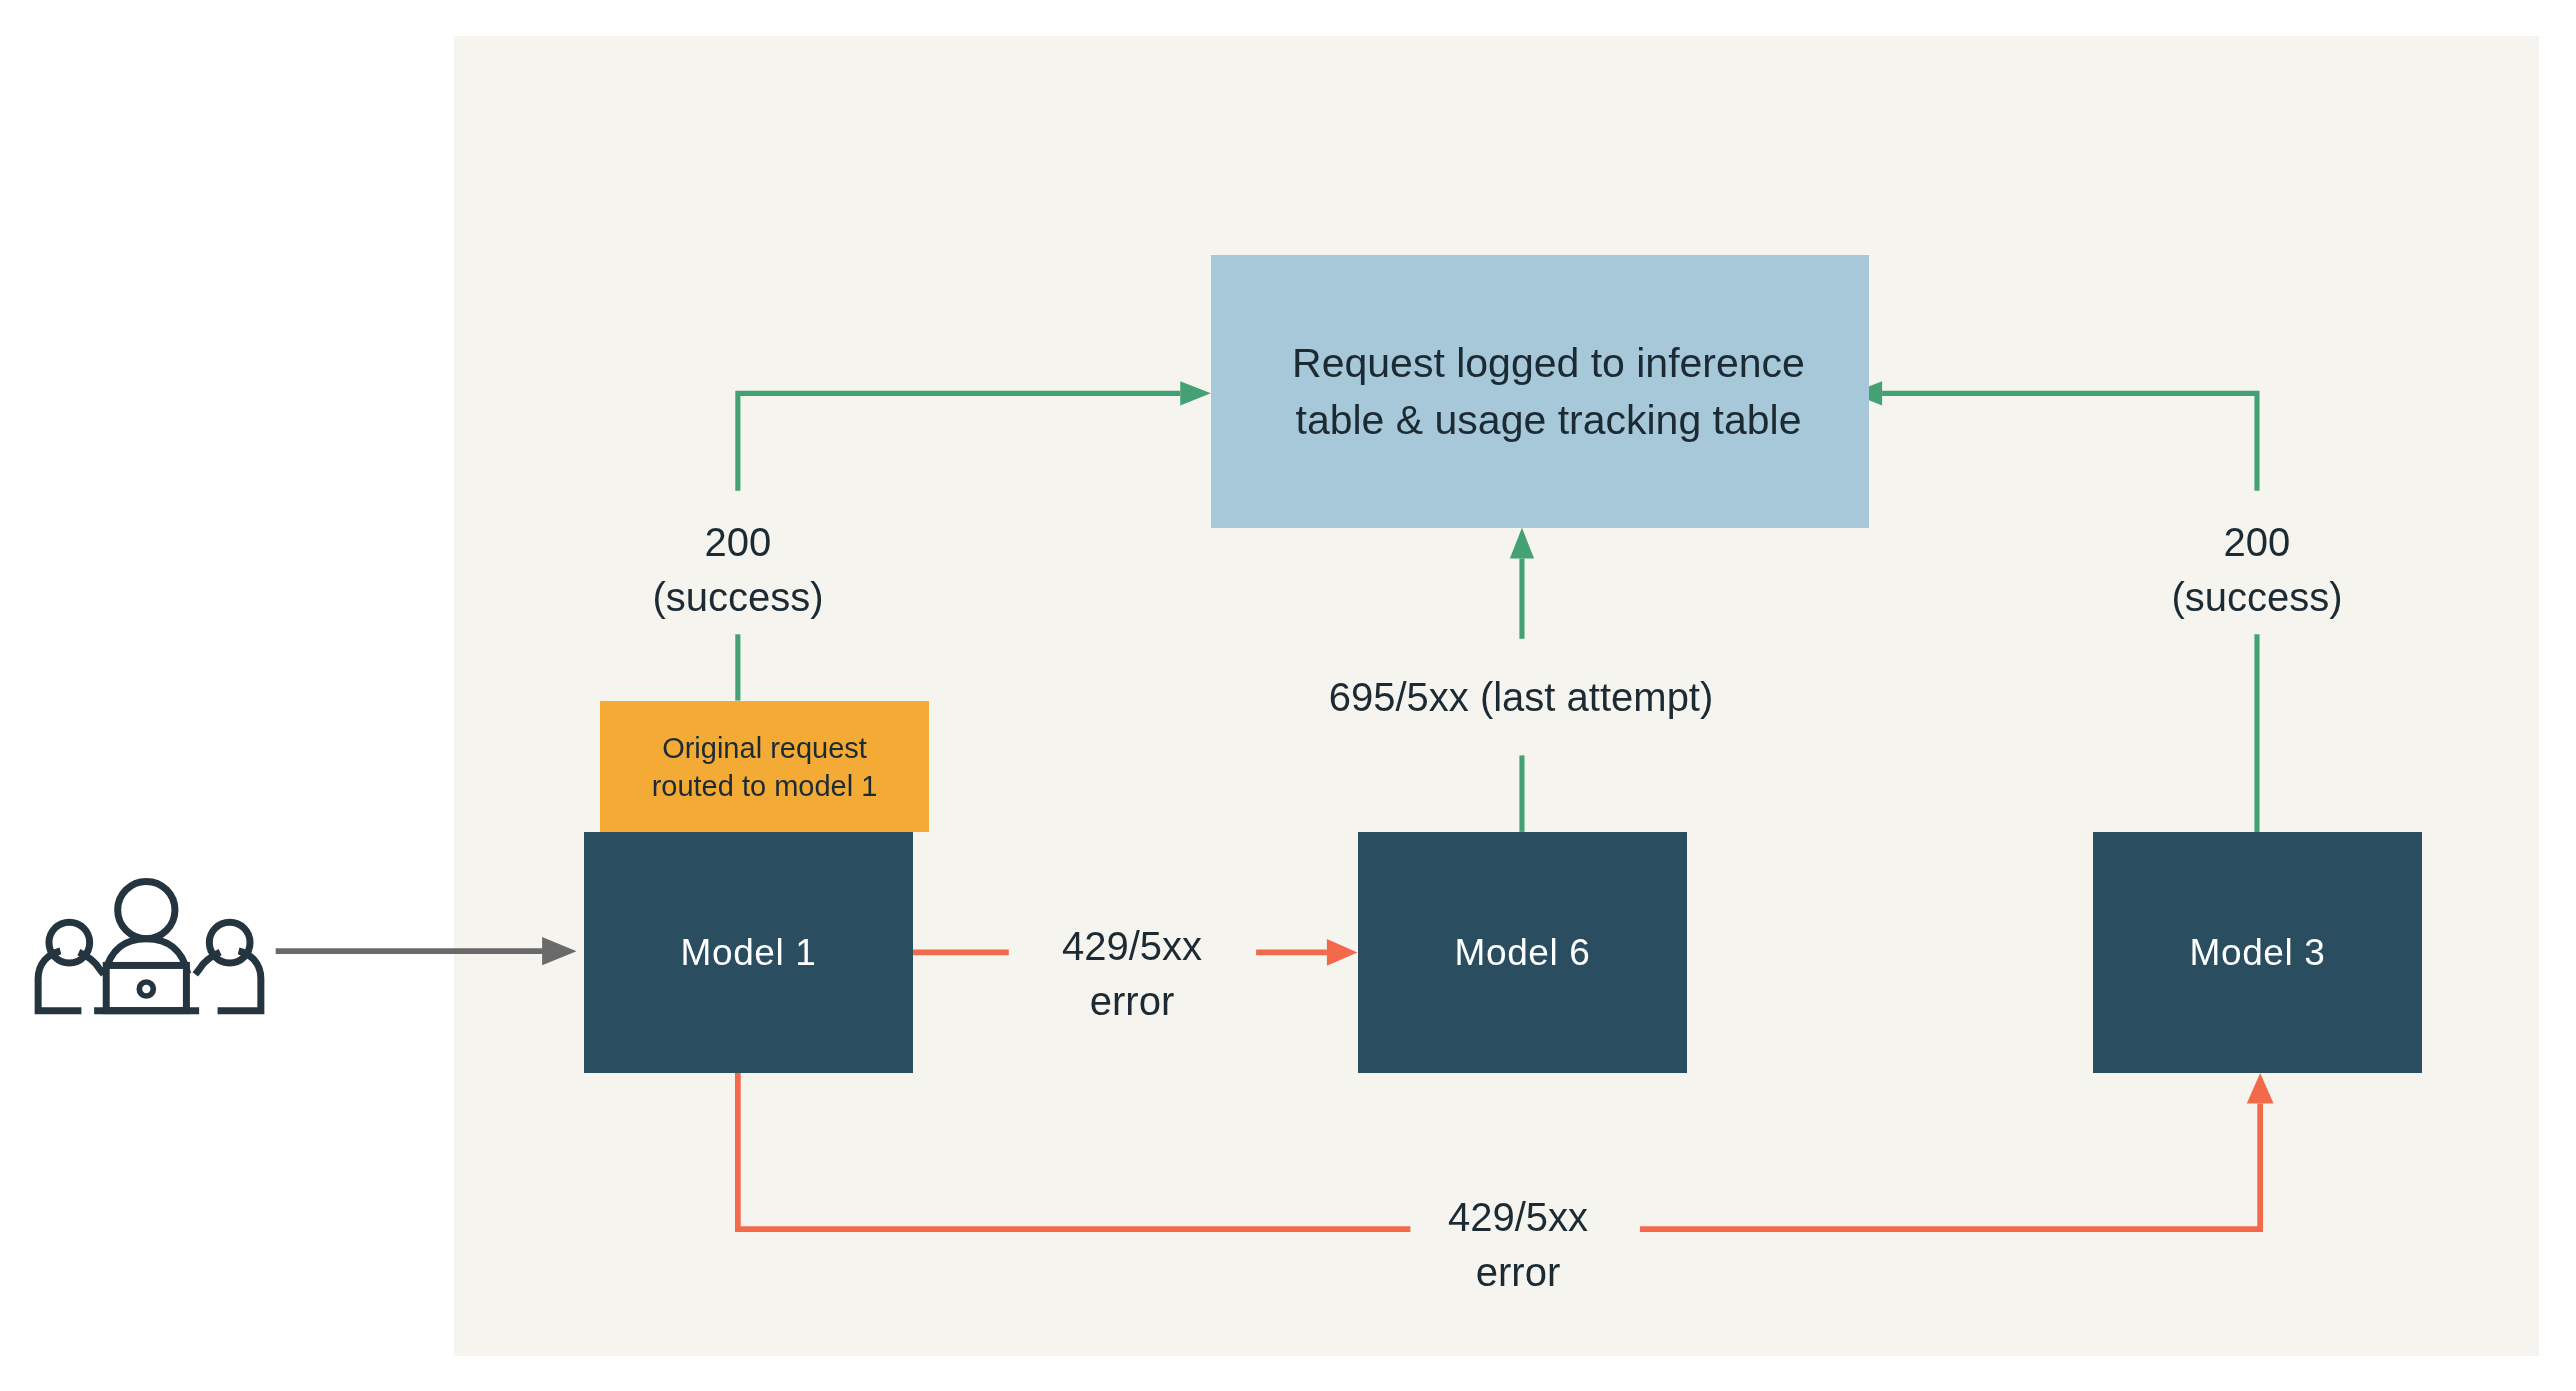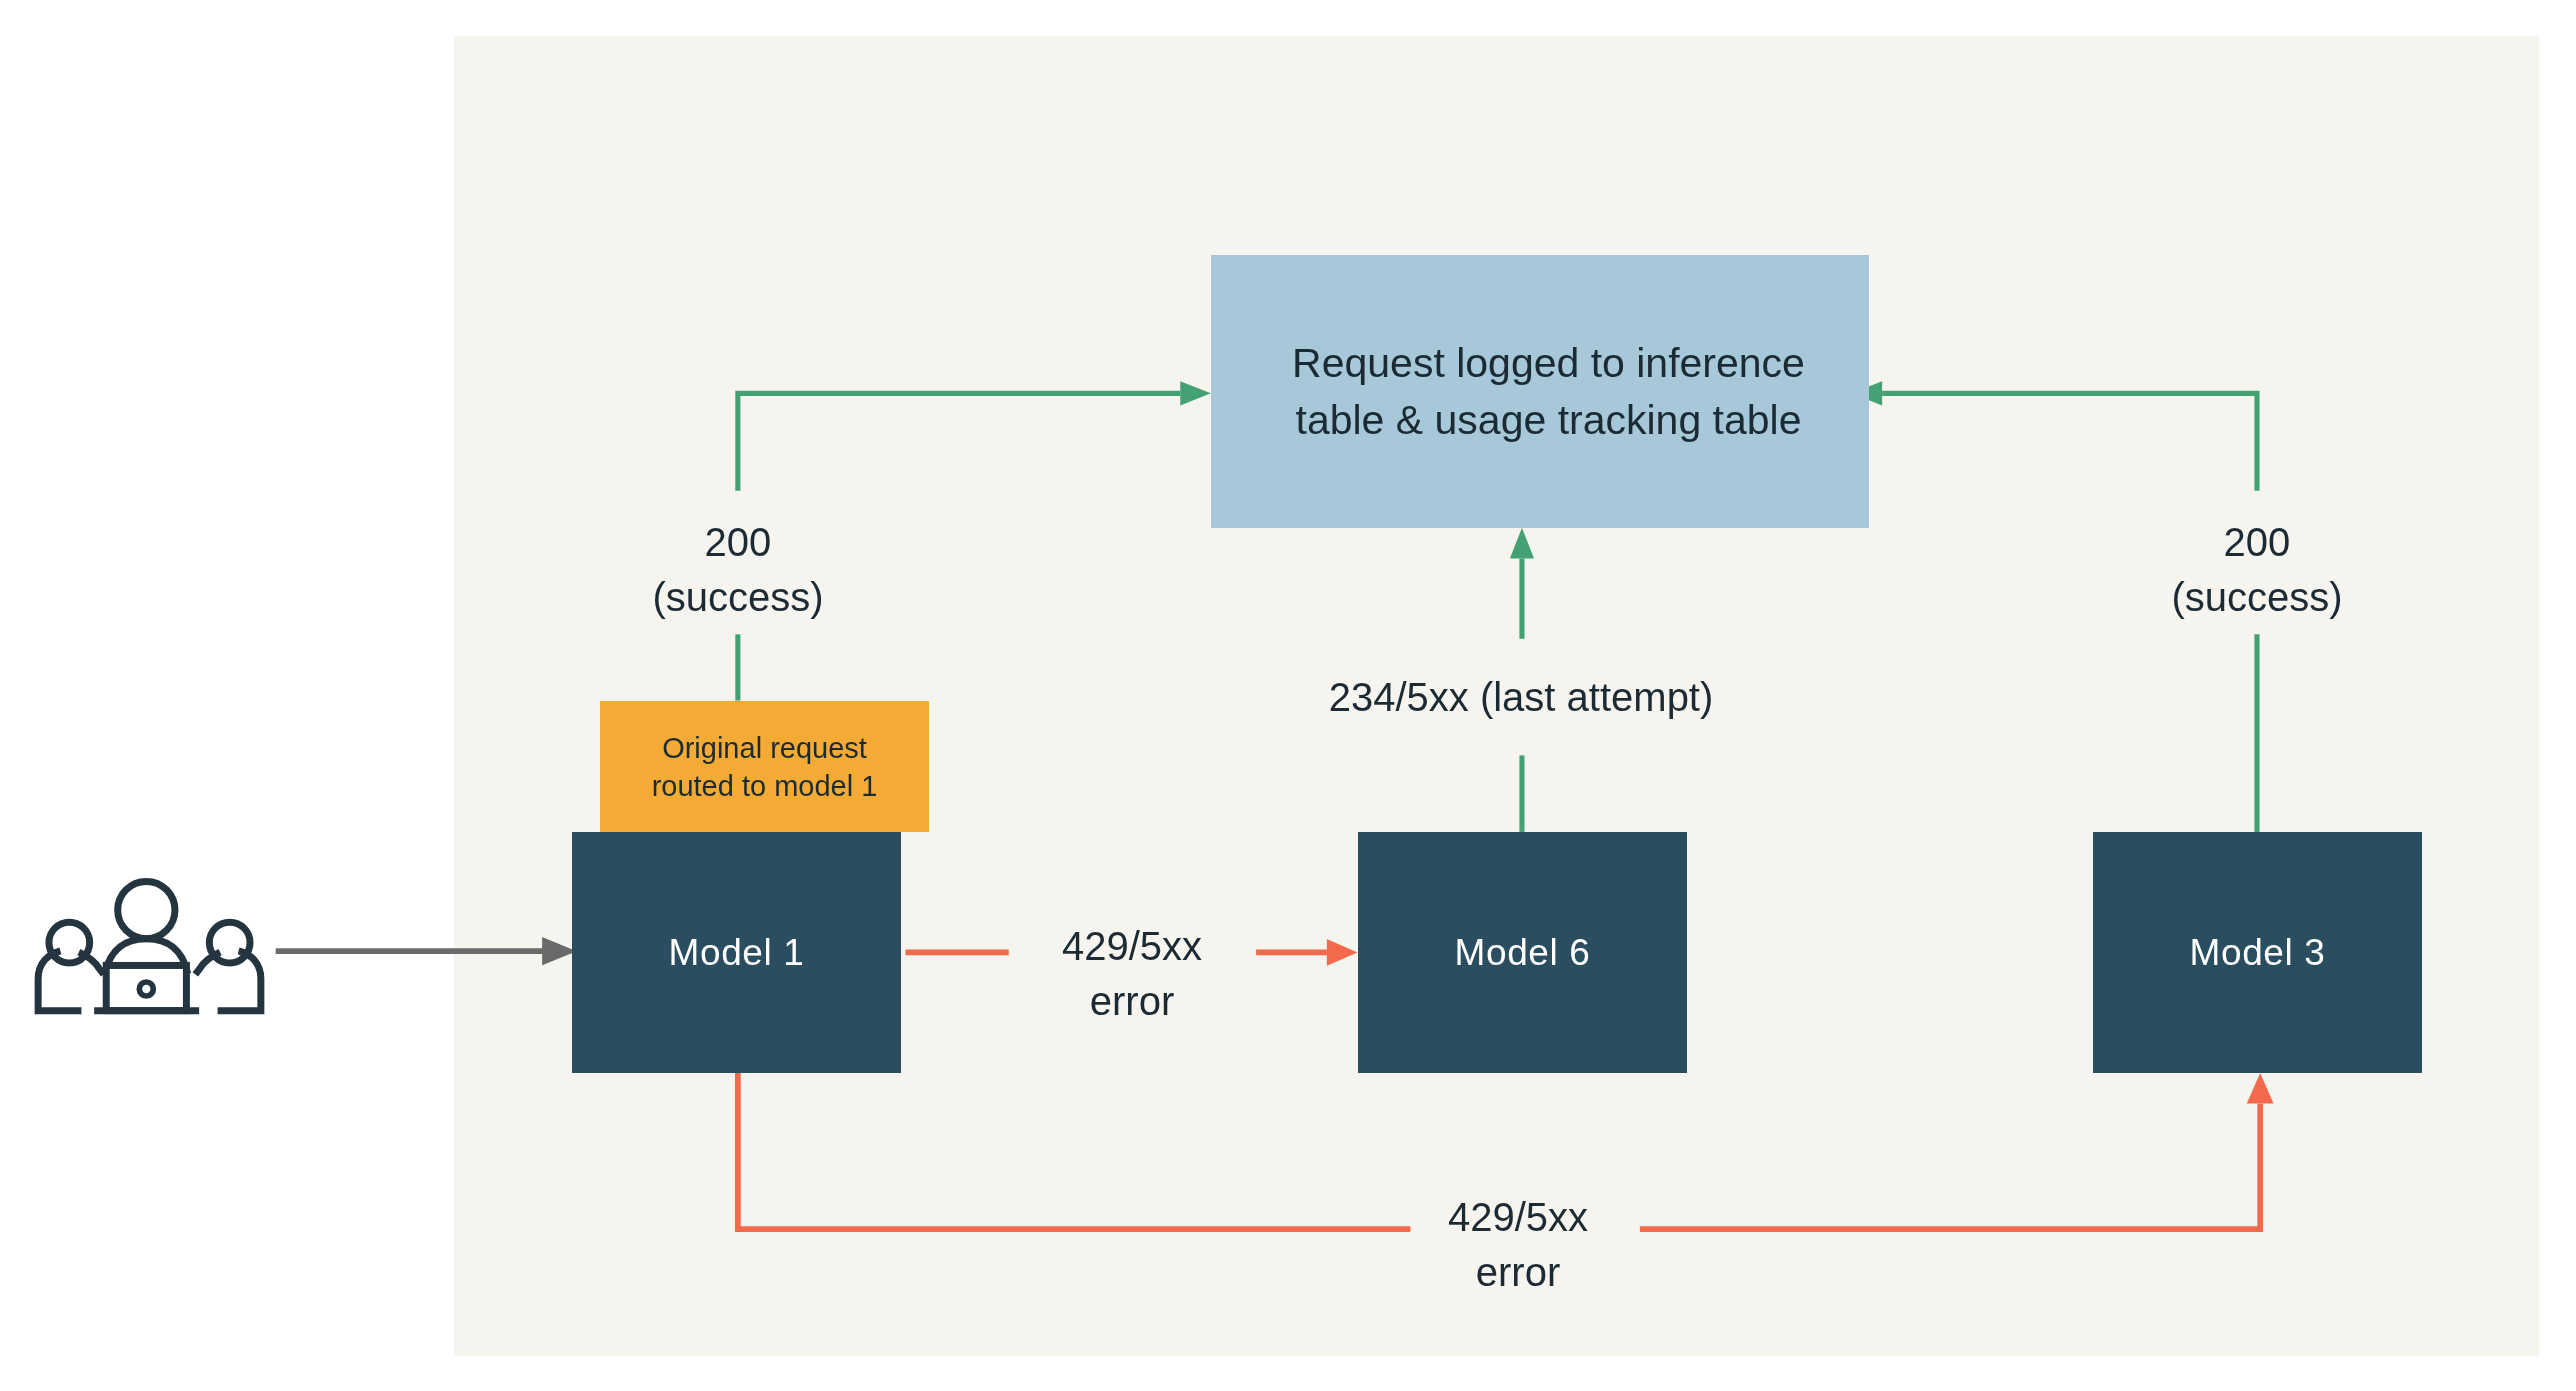--- a/index.html
+++ b/index.html
@@ -39,21 +39,21 @@
   }
   .badge{
     position:absolute;left:576px;top:701px;width:329px;height:131px;background:var(--badge-bg);
     display:flex;flex-direction:column;align-items:center;justify-content:center;
     font-size:29px;line-height:38px;font-weight:500;color:var(--text-dark);text-align:center;margin-left:24px;
   }
   .model{
     top:832px;width:329px;height:241px;background:var(--model-bg);
     color:var(--model-text);font-size:37px;letter-spacing:0.6px;
   }
-  .model1{left:572px;}
+  .model1{left:584px;}
   .model2{left:1358px;}
   .model3{left:2093px;}
   .elabel{
     position:absolute;transform:translate(-50%,-50%);text-align:center;
     font-size:40px;line-height:55px;color:var(--text-dark);white-space:nowrap;
   }
   .lbl-m1-success{left:738px;top:570px;}
   .lbl-m2-result{left:1521px;top:697px;}
   .lbl-m3-success{left:2257px;top:570px;}
   .lbl-err-12{left:1132px;top:974px;}
@@ -127,21 +127,21 @@
   <div class="box model model3">
     <span>Model 3</span>
   </div>
 
   <div class="elabel lbl-m1-success">
     <div>200</div>
     <div>(success)</div>
   </div>
 
   <div class="elabel lbl-m2-result">
-    <div>234/5xx (last attempt)</div>
+    <div>695/5xx (last attempt)</div>
   </div>
 
   <div class="elabel lbl-m3-success">
     <div>200</div>
     <div>(success)</div>
   </div>
 
   <div class="elabel lbl-err-12">
     <div>429/5xx</div>
     <div>error</div>

